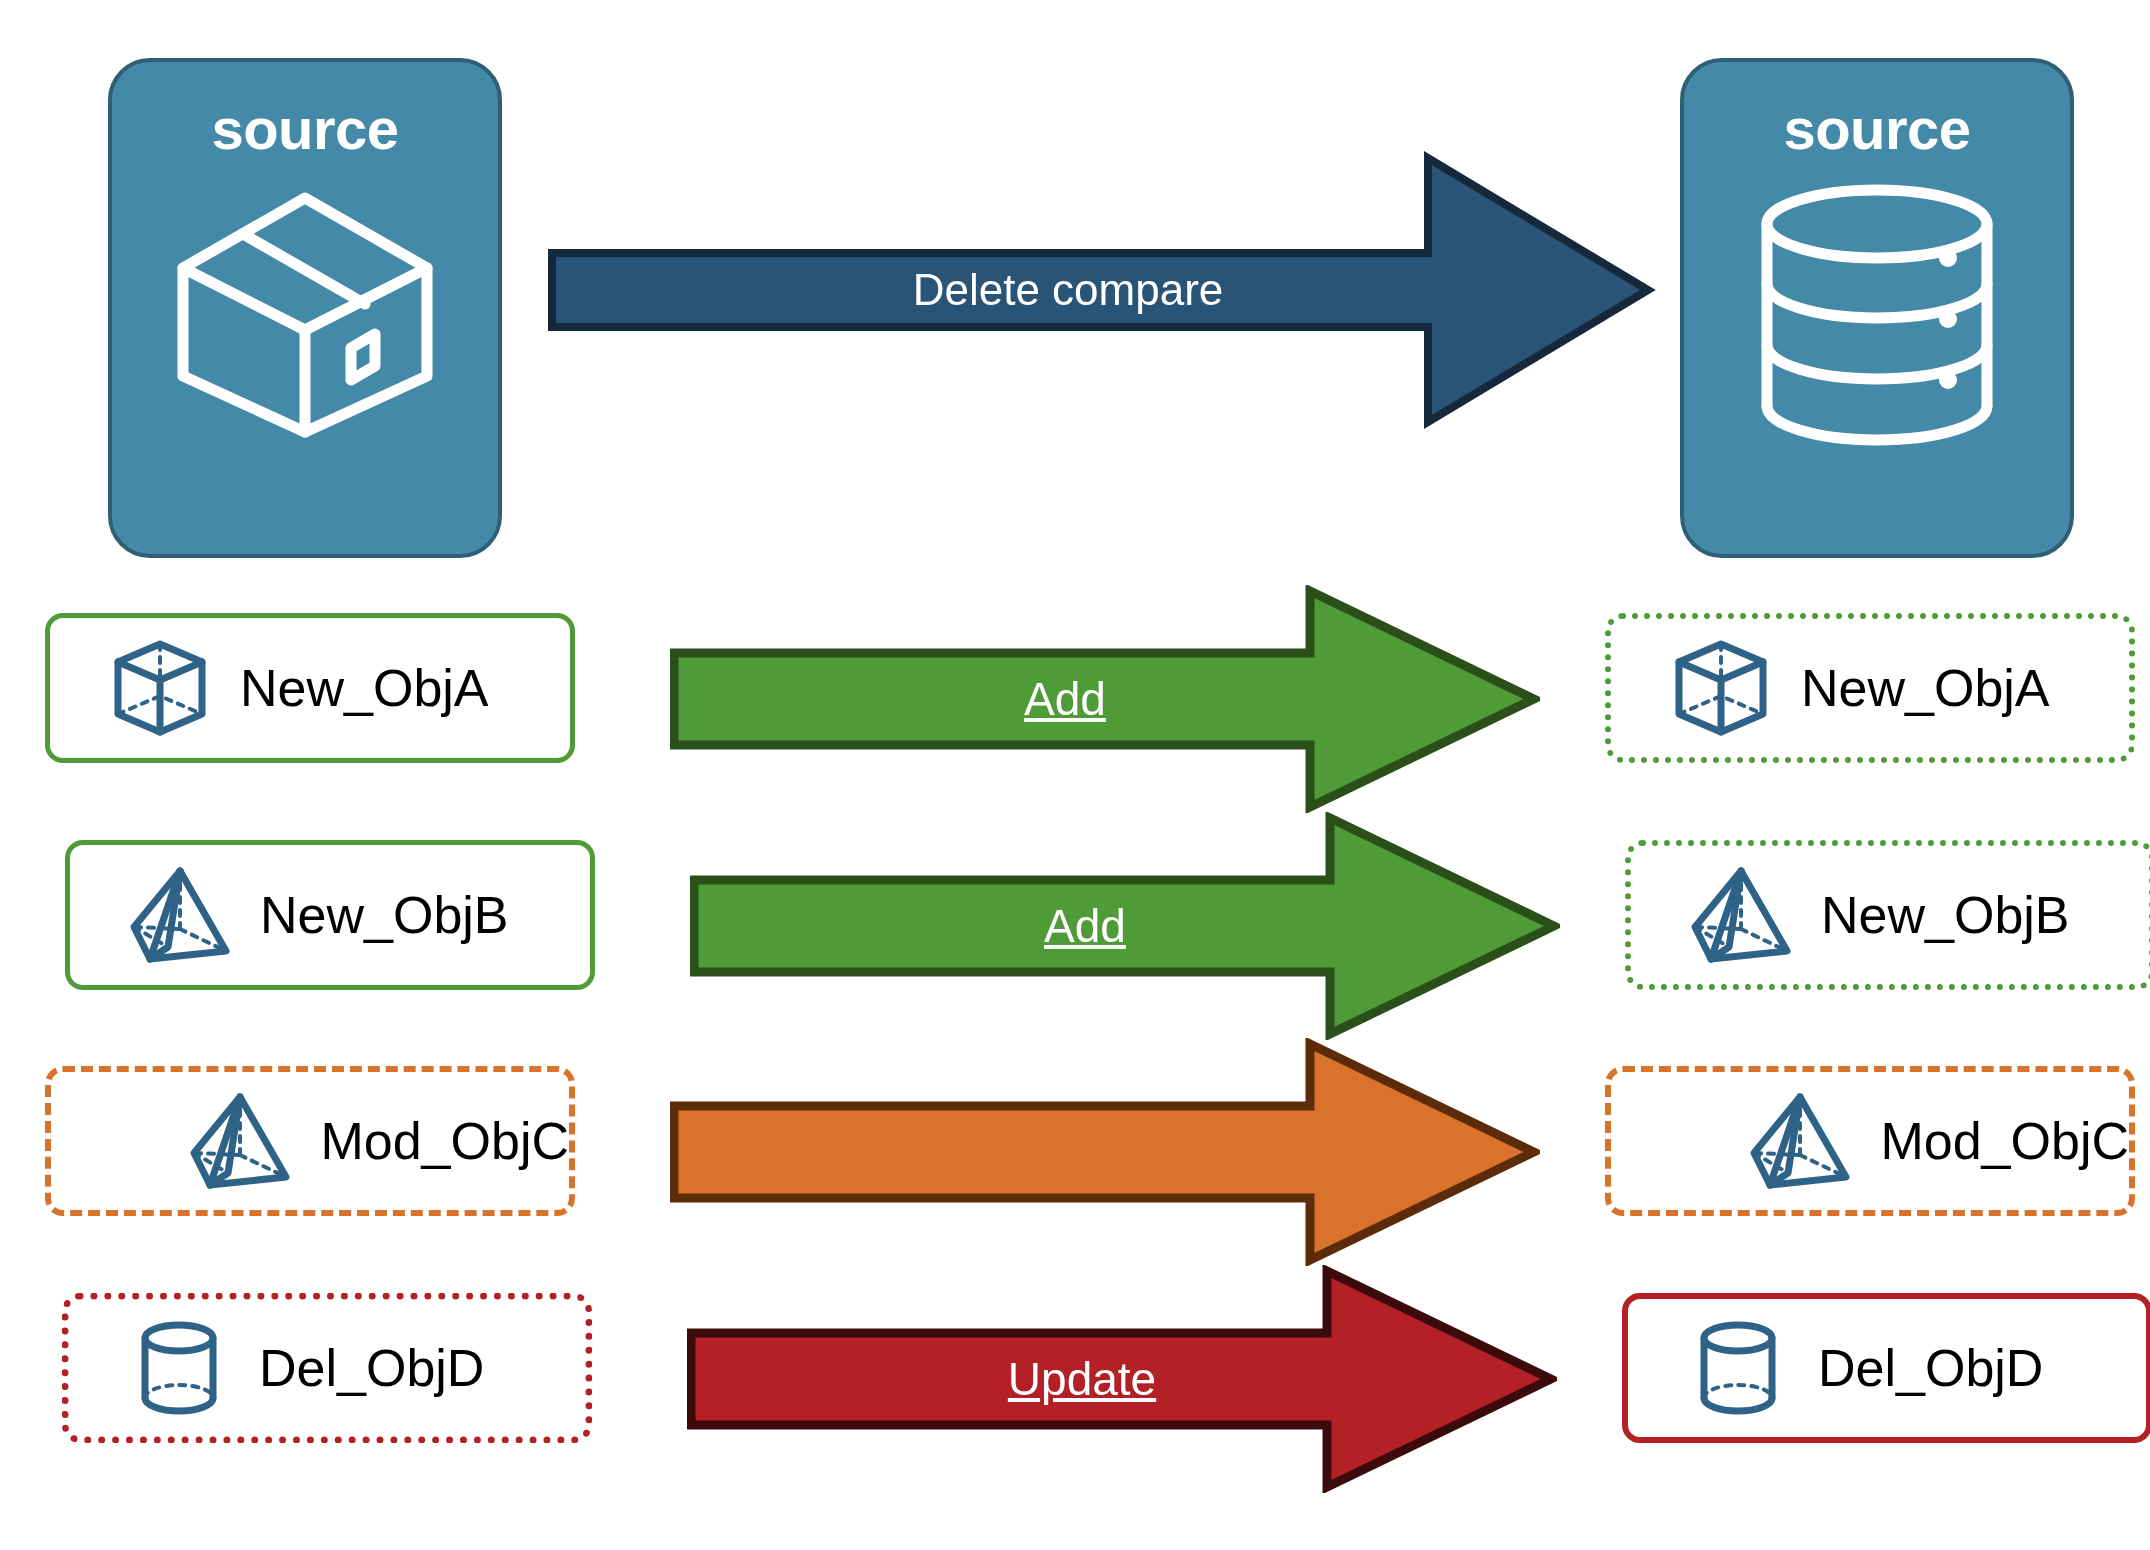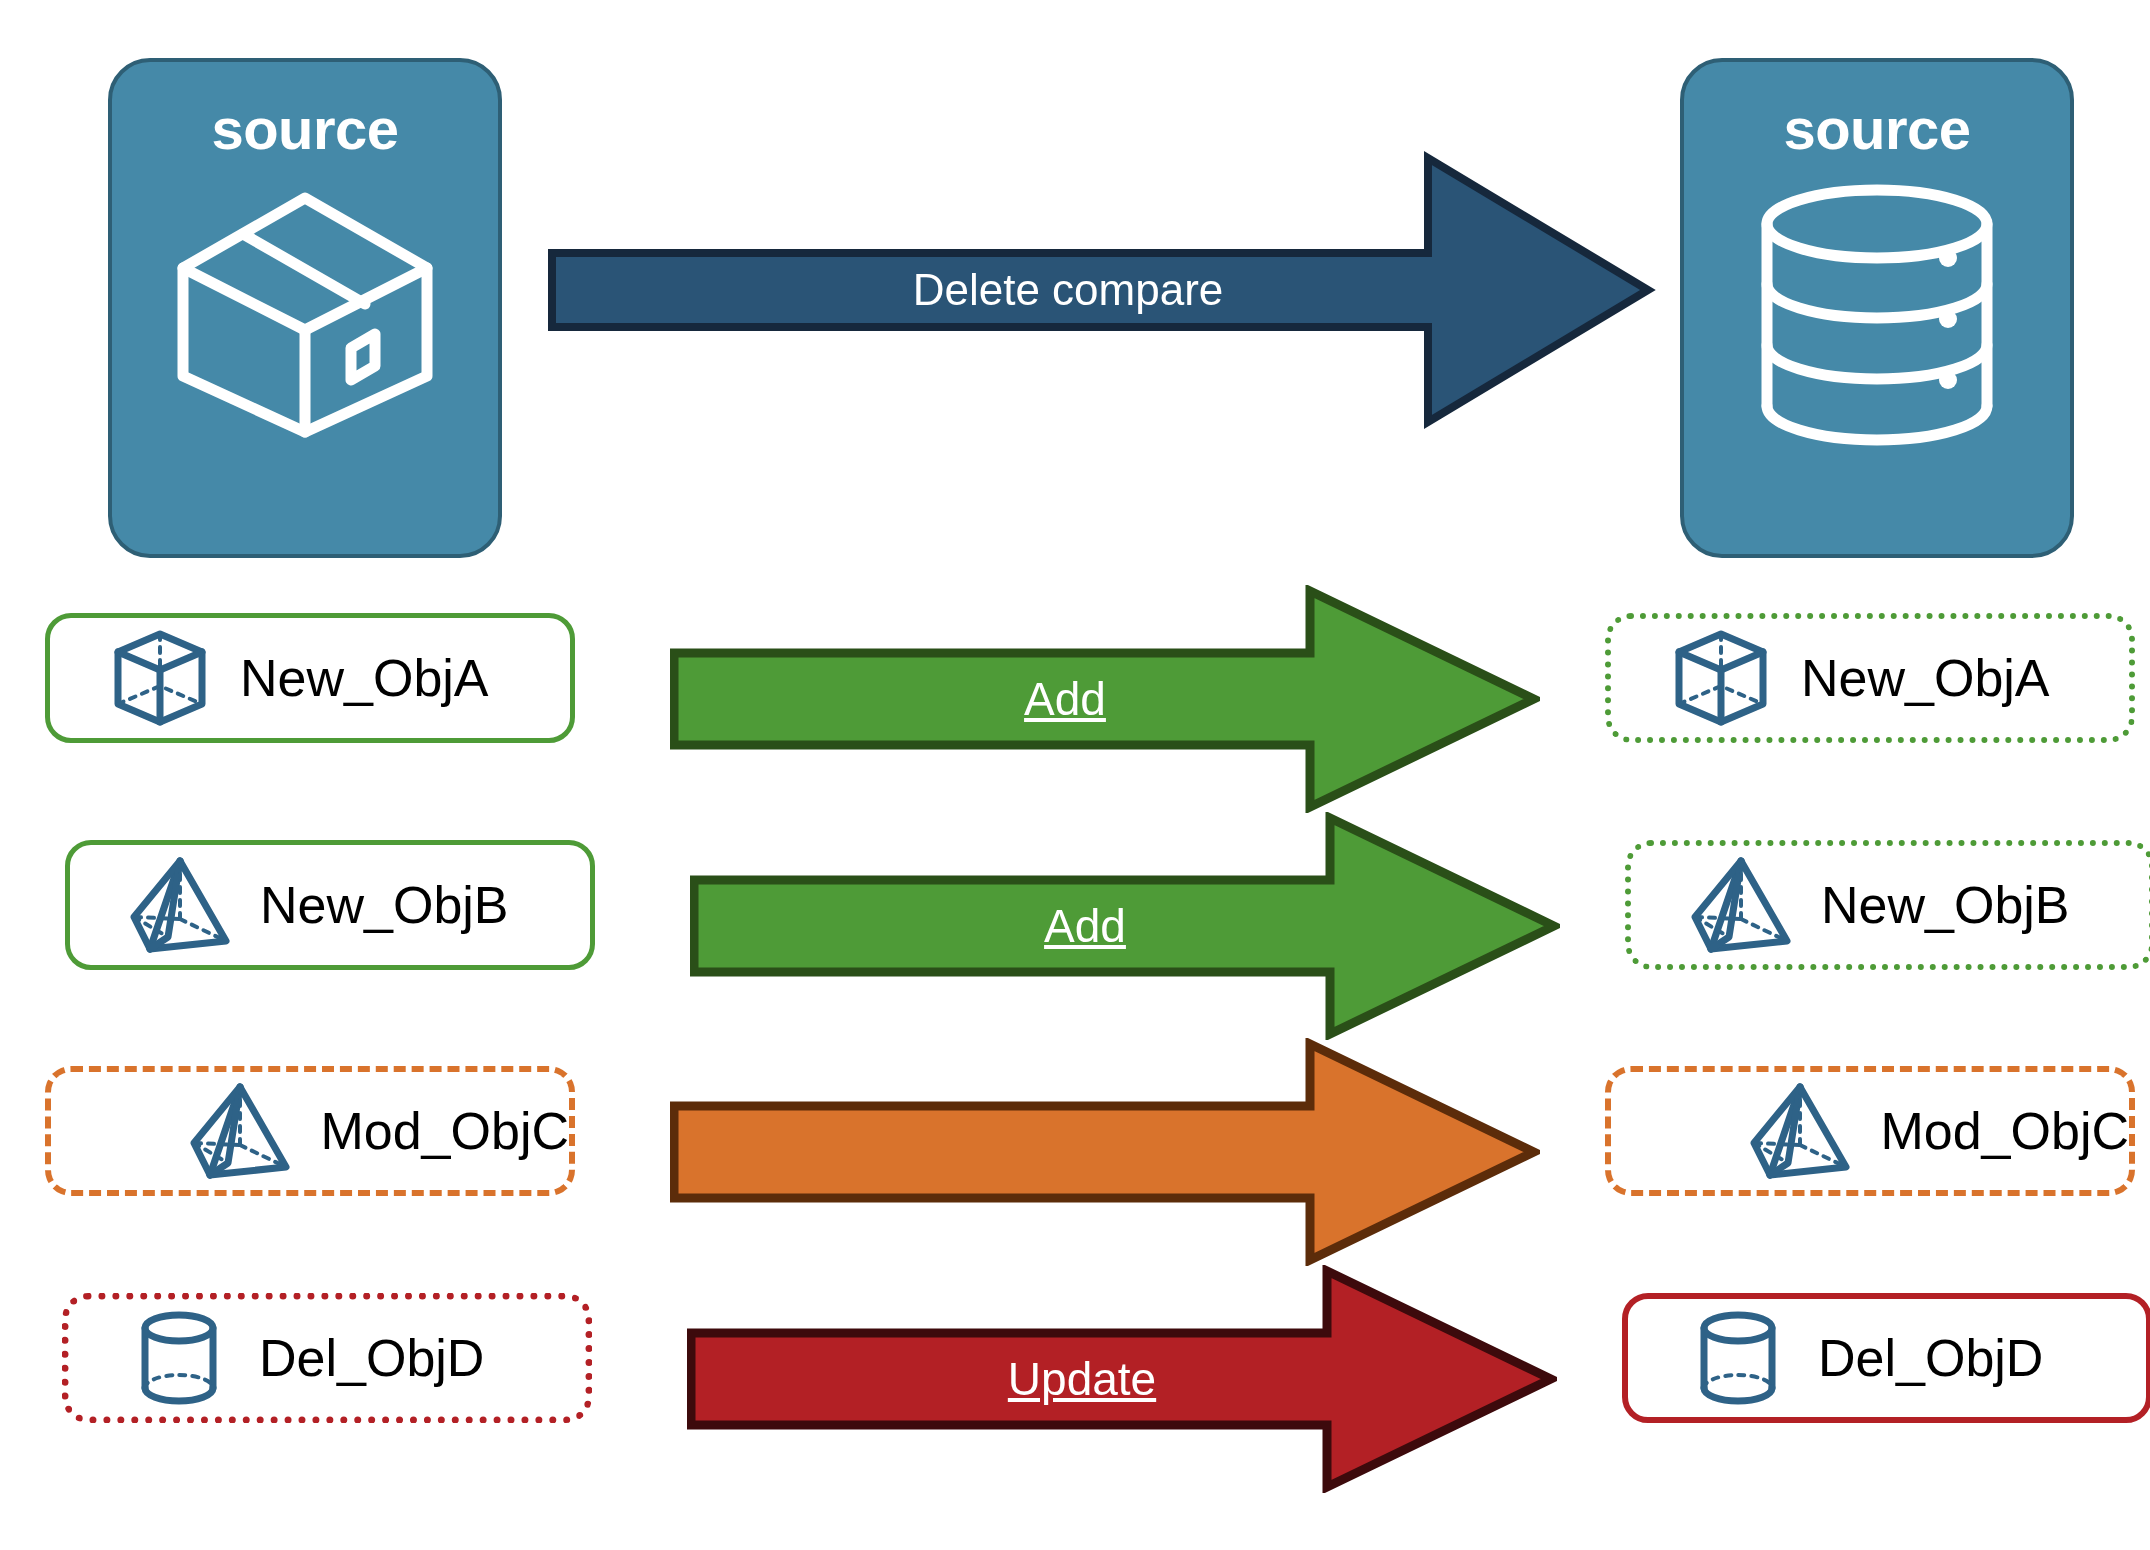--- a/index.html
+++ b/index.html
@@ -89,22 +89,22 @@
     height: 185px;
   }
   #row-0 { top: 13px; }
   #row-1 { top: 240px; margin-left: 20px; }
   #row-2 { top: 466px; }
   #row-3 { top: 693px; margin-left: 17px; }
 
   .obj-card {
     position: absolute;
     width: 530px;
-    height: 130px;
-    border-radius: 26px;
+    height: 150px;
+    border-radius: 18px;
     box-sizing: border-box;
     background: #ffffff;
     display: flex;
     align-items: center;
     padding-left: 56px;
   }
   .obj-card.left  { left: 45px; }
   .obj-card.right { left: 1605px; }
 
   .brd-solid-green  { border: 5px solid #4e9b37; }

